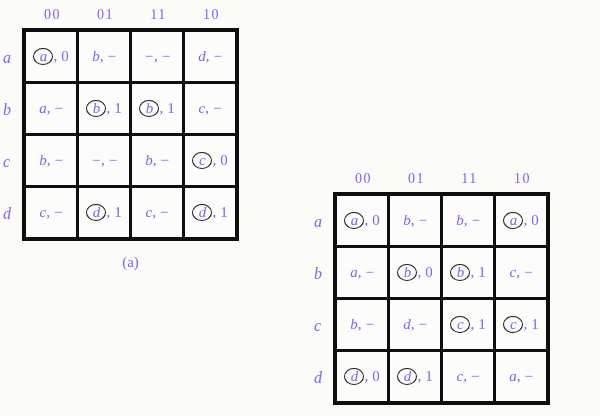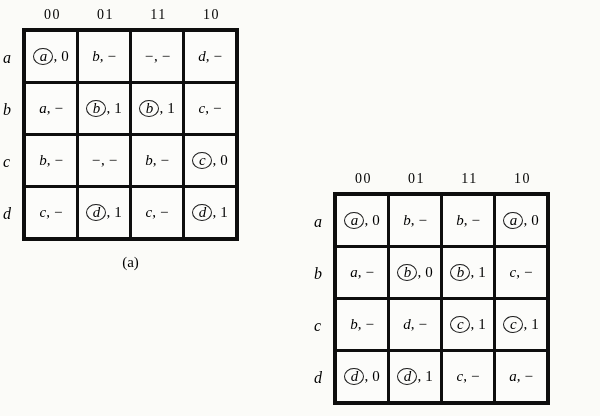--- a/index.html
+++ b/index.html
@@ -1,20 +1,20 @@
 <!DOCTYPE html>
 <html><head>
 <meta charset="utf-8">
 <style>
   html,body { margin:0; padding:0; }
   .canvas {
     position:relative; width:600px; height:416px;
     background:#fbfbf8; overflow:hidden;
     font-family:"Liberation Serif","DejaVu Serif",serif;
-    color:#000000;
+    color:#8b5cf6;
   }
   .flow-table {
     position:absolute;
     display:grid;
     grid-template-columns:24px max-content;
     grid-template-rows:26px max-content 30px;
   }
   .headers {
     grid-column:2; grid-row:1;
     display:grid; grid-template-columns:repeat(4,53px);

